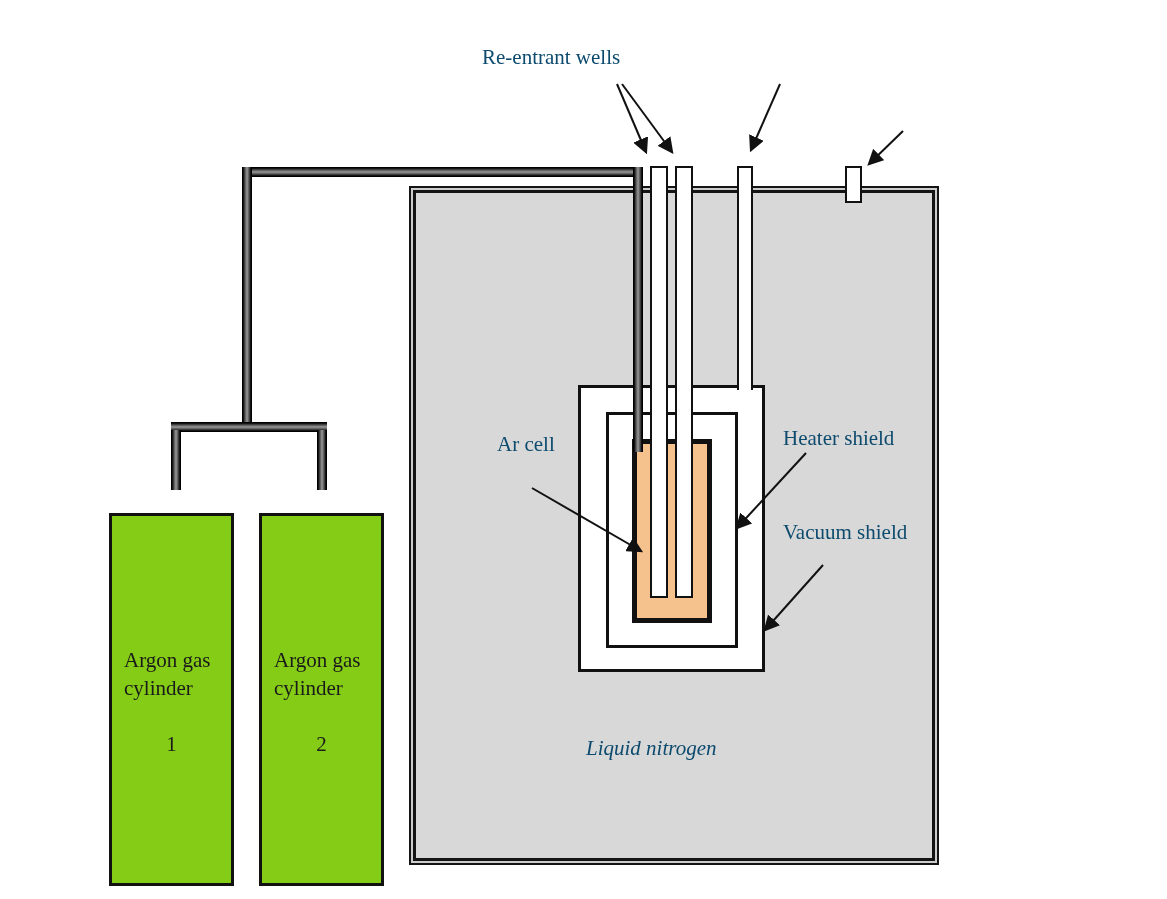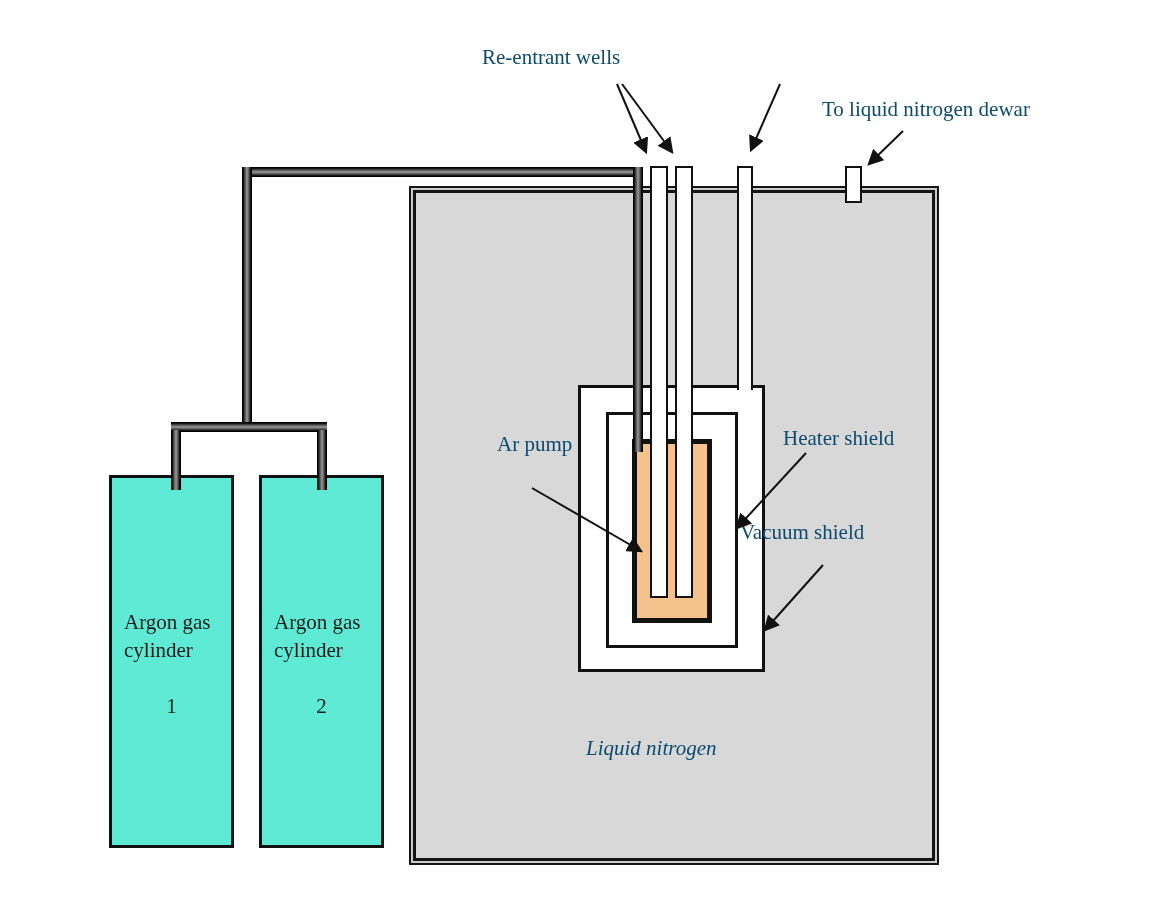--- a/index.html
+++ b/index.html
@@ -62,22 +62,22 @@
     z-index: 7;
   }
   .pipe-top      { left: 242px; top: 167px; width: 401px; height: 10px; }
   .pipe-down     { left: 242px; top: 167px; width: 10px;  height: 265px; }
   .pipe-manifold { left: 171px; top: 422px; width: 156px; height: 10px; }
   .pipe-stub-l   { left: 171px; top: 430px; width: 10px;  height: 60px; }
   .pipe-stub-r   { left: 317px; top: 430px; width: 10px;  height: 60px; }
   .pipe-feed     { left: 633px; top: 167px; width: 10px;  height: 285px; }
 
   .cylinder {
-    top: 475px; width: 125px; height: 373px;
-    background: #5eead4; border: 3px solid #111; z-index: 2;
+    top: 513px; width: 125px; height: 373px;
+    background: #84cc16; border: 3px solid #111; z-index: 2;
   }
   .cylinder-1 { left: 109px; }
   .cylinder-2 { left: 259px; }
   .cyl-text {
     position: absolute; left: 12px; top: 130px; right: 4px;
     font-size: 21px; line-height: 1.35; text-align: left;
   }
   .cyl-number {
     position: absolute; left: 0; top: 216px; width: 100%;
     font-size: 21px; text-align: center;
@@ -85,21 +85,21 @@
 
   .label {
     position: absolute; font-size: 21px; line-height: 1.2;
     white-space: nowrap; z-index: 8; color: #0c4a6e;
   }
   .lbl-wells   { left: 482px; top: 45px; }
   .lbl-vacuum  { left: 717px; top: 45px; }
   .lbl-dewar   { left: 822px; top: 97px; }
   .lbl-arcell  { left: 497px; top: 432px; }
   .lbl-heater  { left: 783px; top: 426px; font-family: Liberation Serif, serif; }
-  .lbl-vshield { left: 740px; top: 520px; }
+  .lbl-vshield { left: 783px; top: 520px; }
   .lbl-ln2     { left: 586px; top: 736px; font-style: italic; }
 
   .arrows { left: 0; top: 0; width: 1167px; height: 899px; z-index: 9; pointer-events: none; }
 </style>
 </head>
 <body>
 
 <div id="stage">
 
   <div class="abs tank"></div>
@@ -128,22 +128,21 @@
   </div>
   <div class="abs cylinder cylinder-2">
     <div class="cyl-text">
       <div>Argon gas</div>
       <div>cylinder</div>
     </div>
     <div class="cyl-number">2</div>
   </div>
 
   <div class="label lbl-wells">Re-entrant wells</div>
-  <div class="label lbl-dewar">To liquid nitrogen dewar</div>
-  <div class="label lbl-arcell">Ar pump</div>
+  <div class="label lbl-arcell">Ar cell</div>
   <div class="label lbl-heater">Heater shield</div>
   <div class="label lbl-vshield">Vacuum shield</div>
   <div class="label lbl-ln2">Liquid nitrogen</div>
 
   <svg class="abs arrows" viewBox="0 0 1167 899" xmlns="http://www.w3.org/2000/svg">
     <defs>
       <marker id="ah" viewBox="0 0 10 10" refX="8.5" refY="5" markerWidth="8" markerHeight="8" orient="auto-start-reverse">
         <path d="M0,0 L10,5 L0,10 z" fill="#111"></path>
       </marker>
     </defs>

